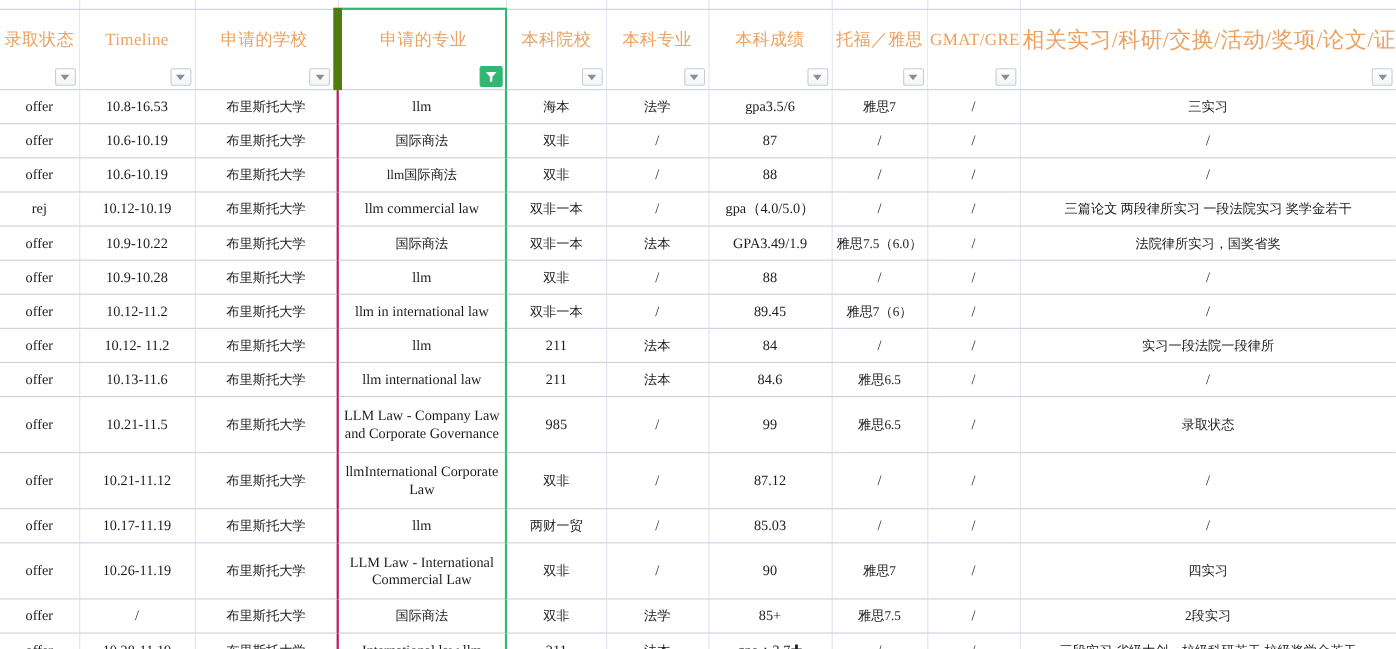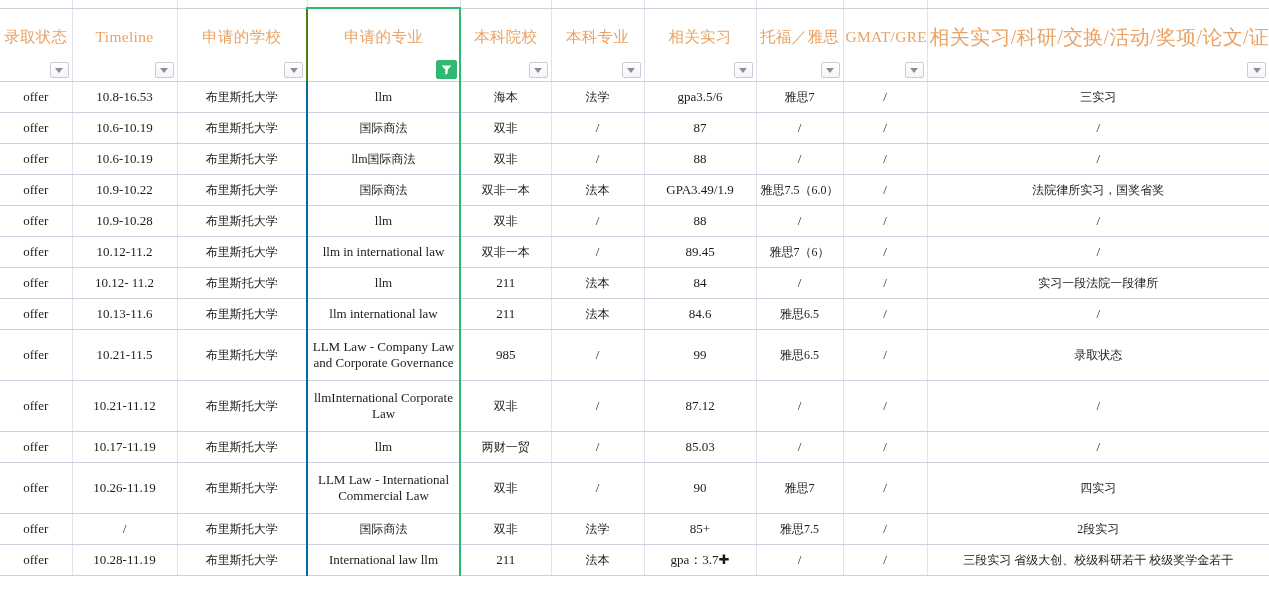--- a/index.html
+++ b/index.html
@@ -58,21 +58,21 @@
     background: #ffffff;
     border-right: 1px solid #dfe3ec;
     border-bottom: 1px solid #c9d0de;
     padding: 0 2px 16px 2px;
     position: relative;
     white-space: nowrap;
     letter-spacing: 0.3px;
   }
   thead th:last-child { border-right: none; }
   thead th.active {
-    border-left: 2px solid #4d7c0f;
+    border-left: 8px solid #4d7c0f;
     border-right: 2px solid #2eb872;
   }
   thead th.narrowtext { font-size: 20px; }
 
   .hdr-label { display: block; line-height: 1; }
 
   .filter-btn {
     position: absolute;
     right: 3px;
     bottom: 3px;
@@ -109,21 +109,21 @@
     vertical-align: middle;
     font-size: 13.5px;
     line-height: 1.25;
     color: #1c1c1c;
     padding: 4px 3px;
     background: #fff;
     word-break: break-word;
   }
   tbody td:last-child { border-right: none; text-align: center; }
   tbody td.col-active {
-    border-left: 2px solid #0369a1;
+    border-left: 2px solid #be185d;
     border-right: 2px solid #2eb872;
   }
   tbody tr.r-normal td { height: 22px; }
   tbody tr.r-tall td   { height: 42px; }
   tbody td.cjk { font-size: 12px; }
   tbody td.en  { font-size: 13px; }
 </style>
 </head>
 <body>
 
@@ -187,21 +187,21 @@
               <span class="caret"></span>
             </span>
         </th>
         <th>
           <span class="hdr-label">本科专业</span>
           <span class="filter-btn">
               <span class="caret"></span>
             </span>
         </th>
         <th>
-          <span class="hdr-label">相关实习</span>
+          <span class="hdr-label">本科成绩</span>
           <span class="filter-btn">
               <span class="caret"></span>
             </span>
         </th>
         <th>
           <span class="hdr-label">托福／雅思</span>
           <span class="filter-btn">
               <span class="caret"></span>
             </span>
         </th>
@@ -250,20 +250,32 @@
           <td class="cjk">布里斯托大学</td>
           <td class="col-active cjk">llm国际商法</td>
           <td class="cjk">双非</td>
           <td class="en">/</td>
           <td class="en">88</td>
           <td class="en">/</td>
           <td class="en">/</td>
           <td class="en">/</td>
         </tr>
         <tr class="r-normal">
+          <td class="en">rej</td>
+          <td class="en">10.12-10.19</td>
+          <td class="cjk">布里斯托大学</td>
+          <td class="col-active en">llm commercial law</td>
+          <td class="cjk">双非一本</td>
+          <td class="en">/</td>
+          <td class="en">gpa（4.0/5.0）</td>
+          <td class="en">/</td>
+          <td class="en">/</td>
+          <td class="cjk">三篇论文 两段律所实习 一段法院实习 奖学金若干</td>
+        </tr>
+        <tr class="r-normal">
           <td class="en">offer</td>
           <td class="en">10.9-10.22</td>
           <td class="cjk">布里斯托大学</td>
           <td class="col-active cjk">国际商法</td>
           <td class="cjk">双非一本</td>
           <td class="cjk">法本</td>
           <td class="en">GPA3.49/1.9</td>
           <td class="cjk">雅思7.5（6.0）</td>
           <td class="en">/</td>
           <td class="cjk">法院律所实习，国奖省奖</td>

